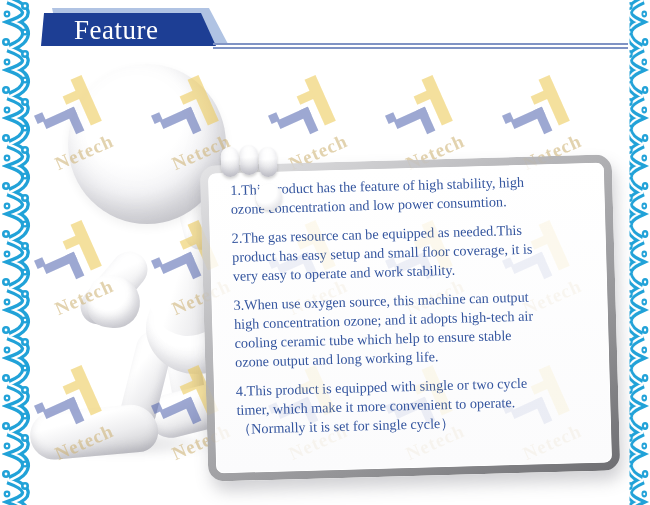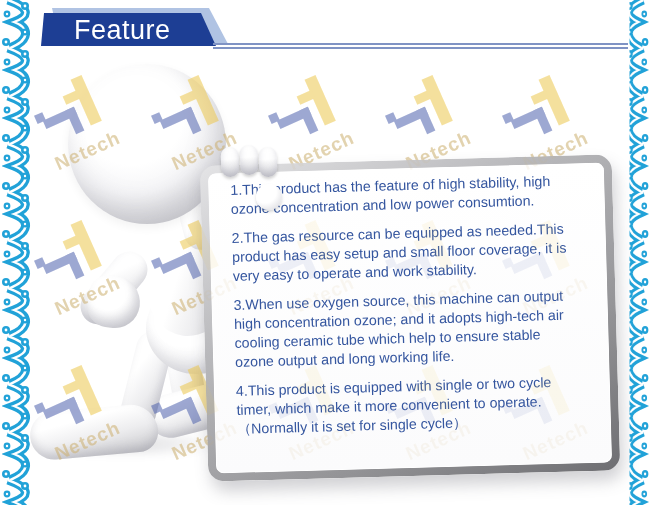--- a/index.html
+++ b/index.html
@@ -1,18 +1,18 @@
 <!DOCTYPE html>
 <html><head>
 <meta charset="utf-8">
 <style>
   html,body{margin:0;padding:0;background:#ffffff;}
   #stage{
     position:relative;width:650px;height:505px;overflow:hidden;background:#ffffff;
-    font-family:Liberation Sans, sans-serif;
+    font-family:Liberation Serif, serif;
   }
   
   .side-border{position:absolute;top:0;height:505px;z-index:10;pointer-events:none;}
   .side-border.left{left:0;}
   .side-border.right{right:0;transform:scaleX(-1);}
   
   #banner-svg{position:absolute;left:0;top:0;z-index:6;}
   #banner-label{
     position:absolute;left:74px;top:15px;z-index:7;color:#ffffff;
     font-size:27px;letter-spacing:.5px;

